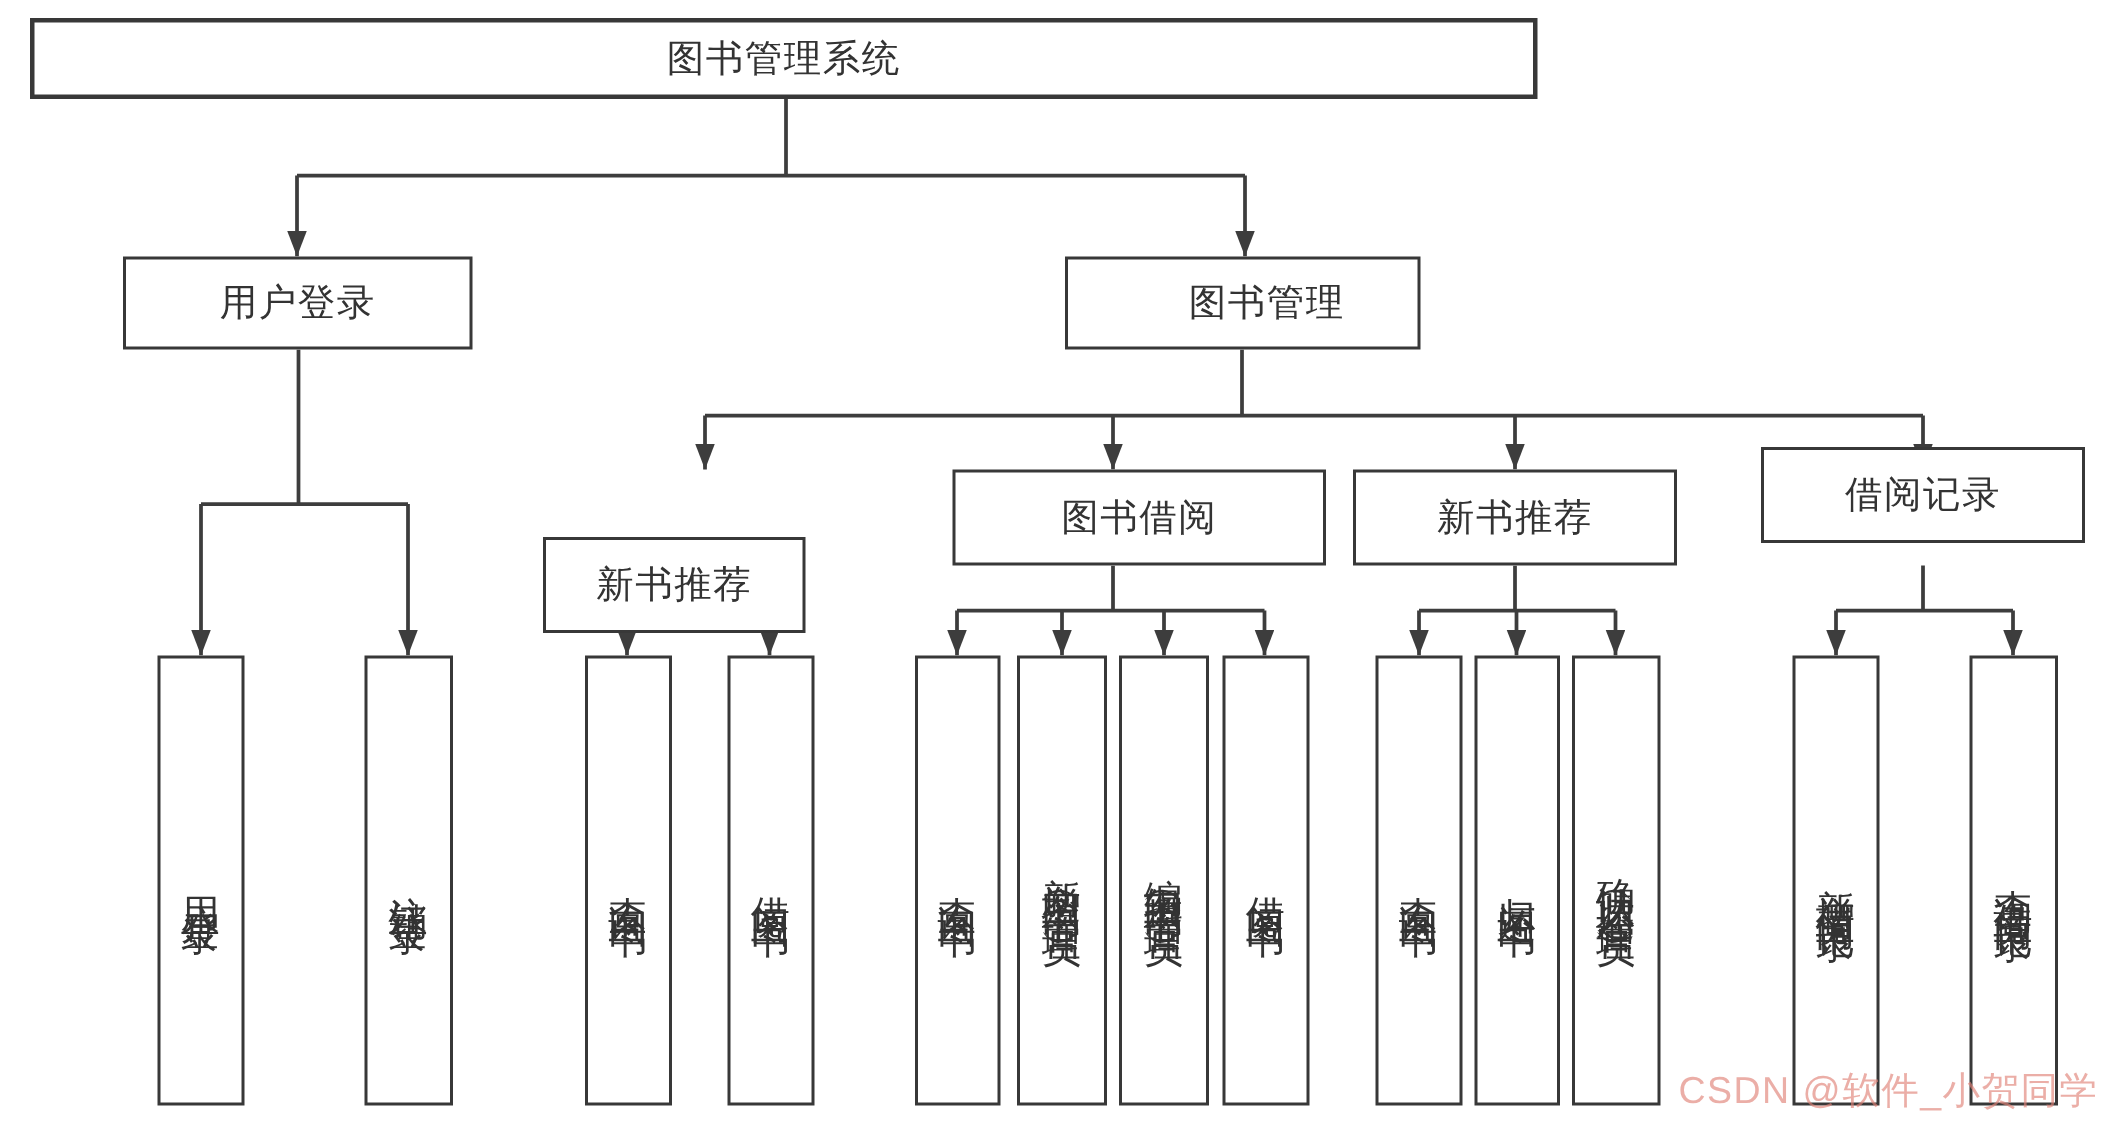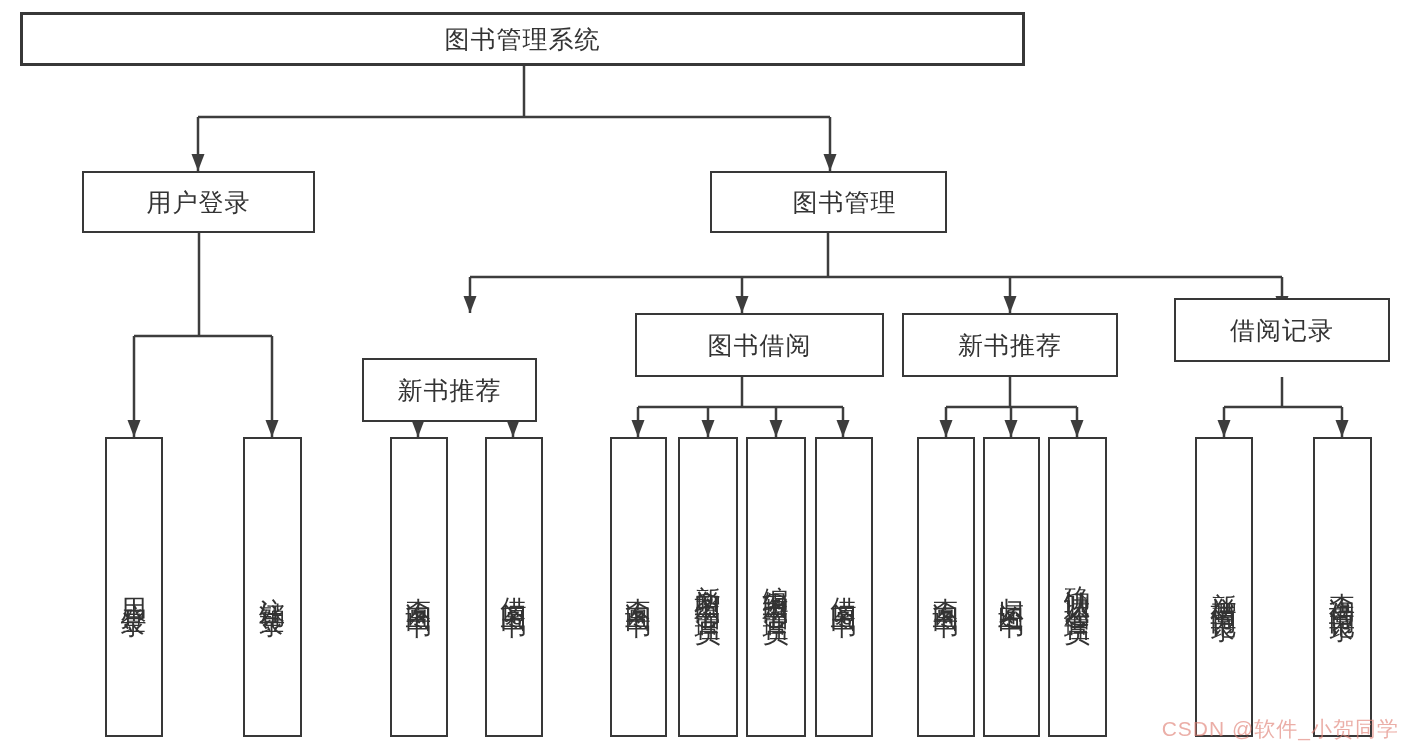--- a/index.html
+++ b/index.html
@@ -15,21 +15,21 @@
     box-sizing:border-box;display:flex;align-items:center;justify-content:center;
     font-size:25px;line-height:1.2;letter-spacing:1px;white-space:nowrap;
   }
   .box.root{border-width:3px;}
   .vtext{
     writing-mode:vertical-lr;text-orientation:mixed;
     font-size:26px;letter-spacing:5px;line-height:1;
   }
   .watermark{
     position:absolute;right:6px;bottom:4px;
-    font-size:21px;letter-spacing:1px;
+    font-size:25px;letter-spacing:1px;
     color:rgba(224,130,120,0.65);
     white-space:nowrap;
   }
 </style>
 </head>
 <body>
 
 <div class="stage">
 
   <svg class="wires" viewBox="0 0 1405 747" aria-hidden="true">

